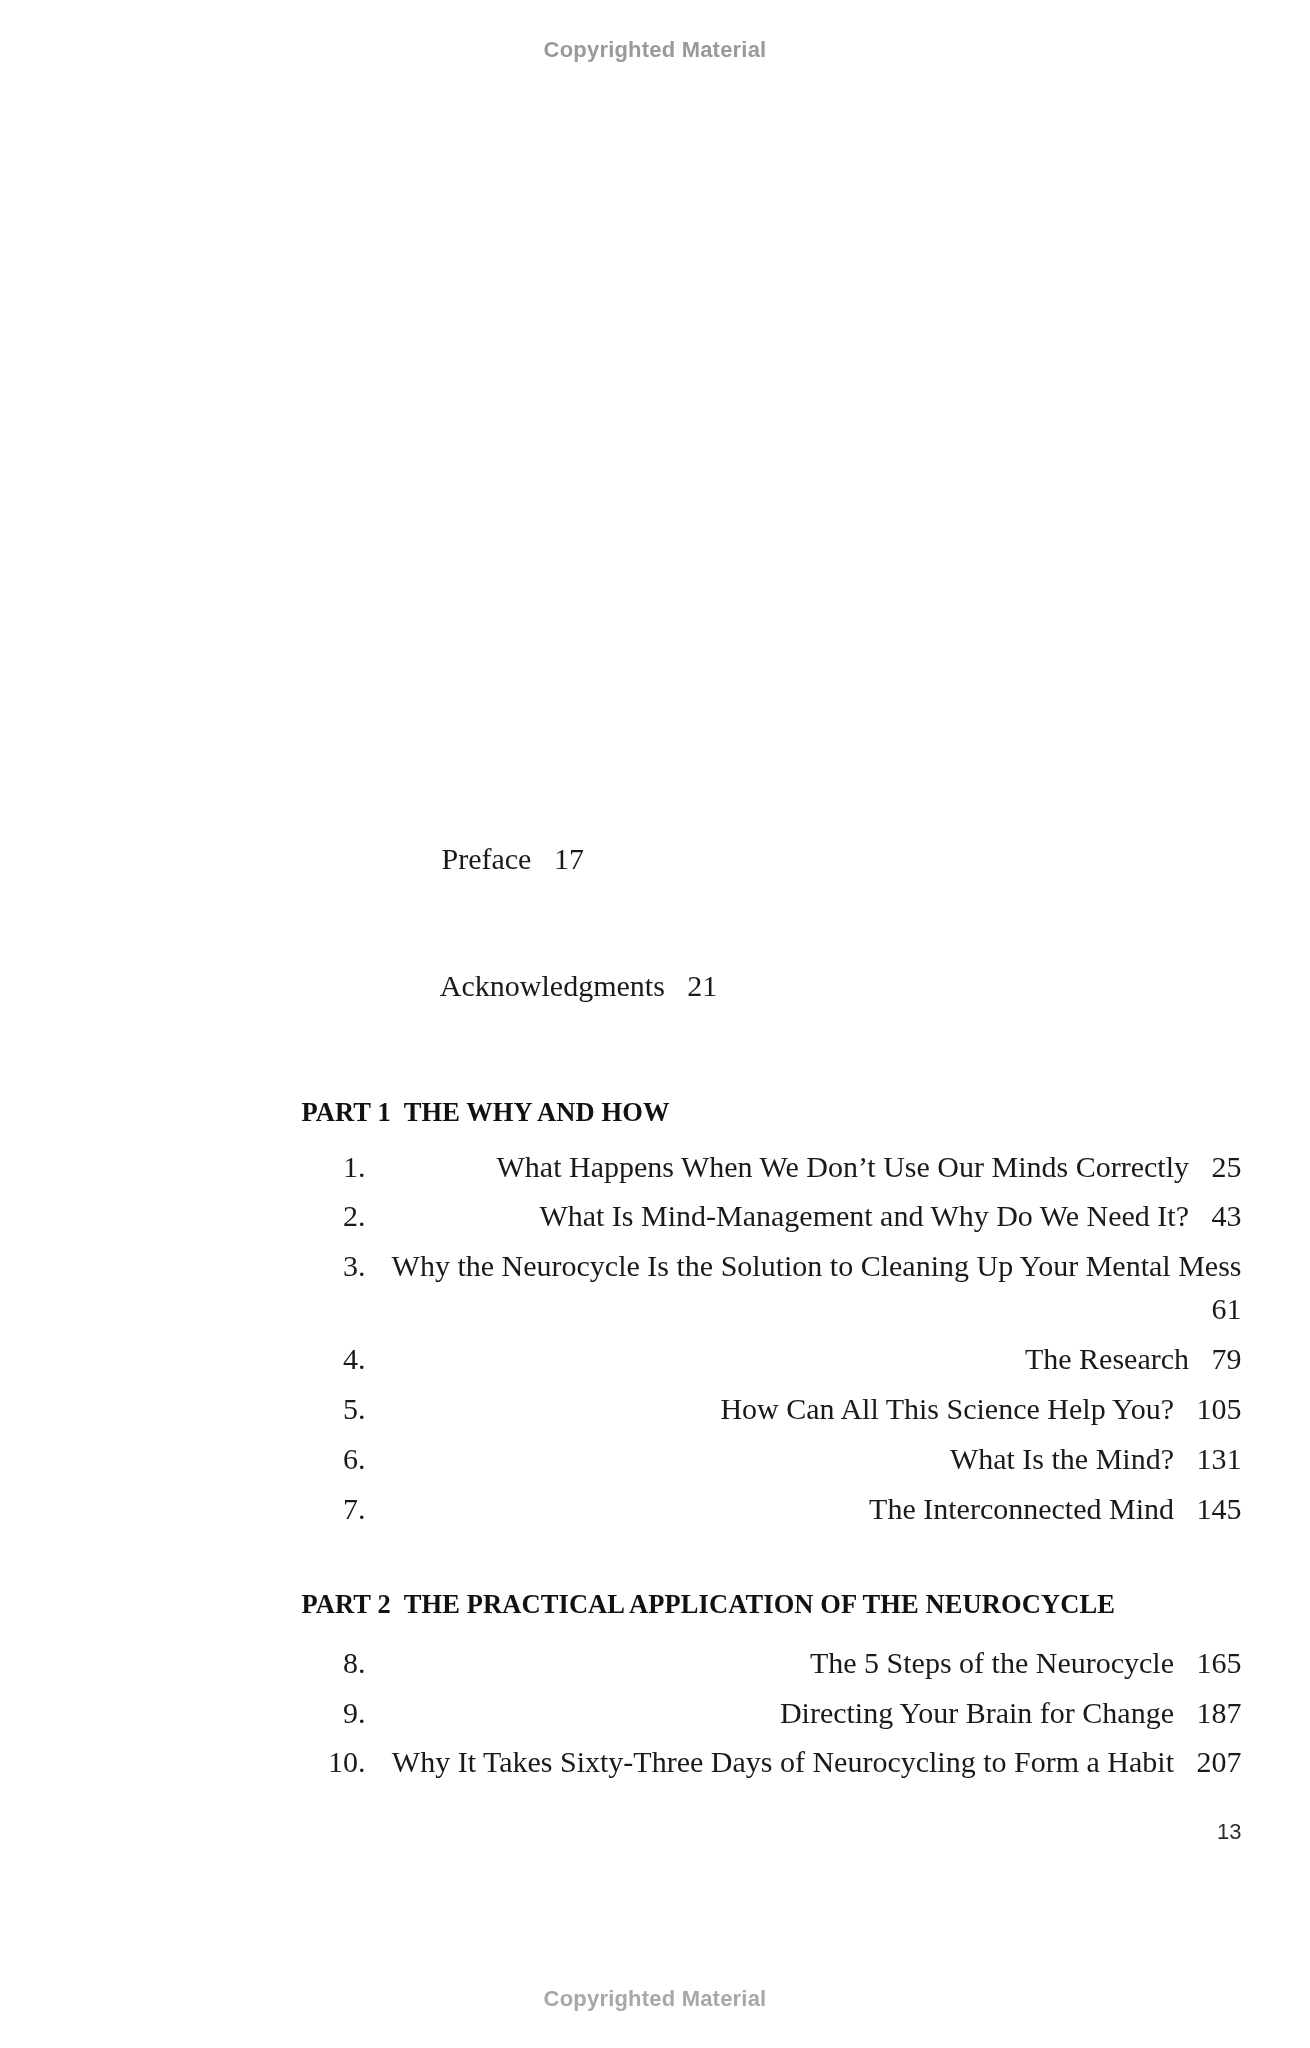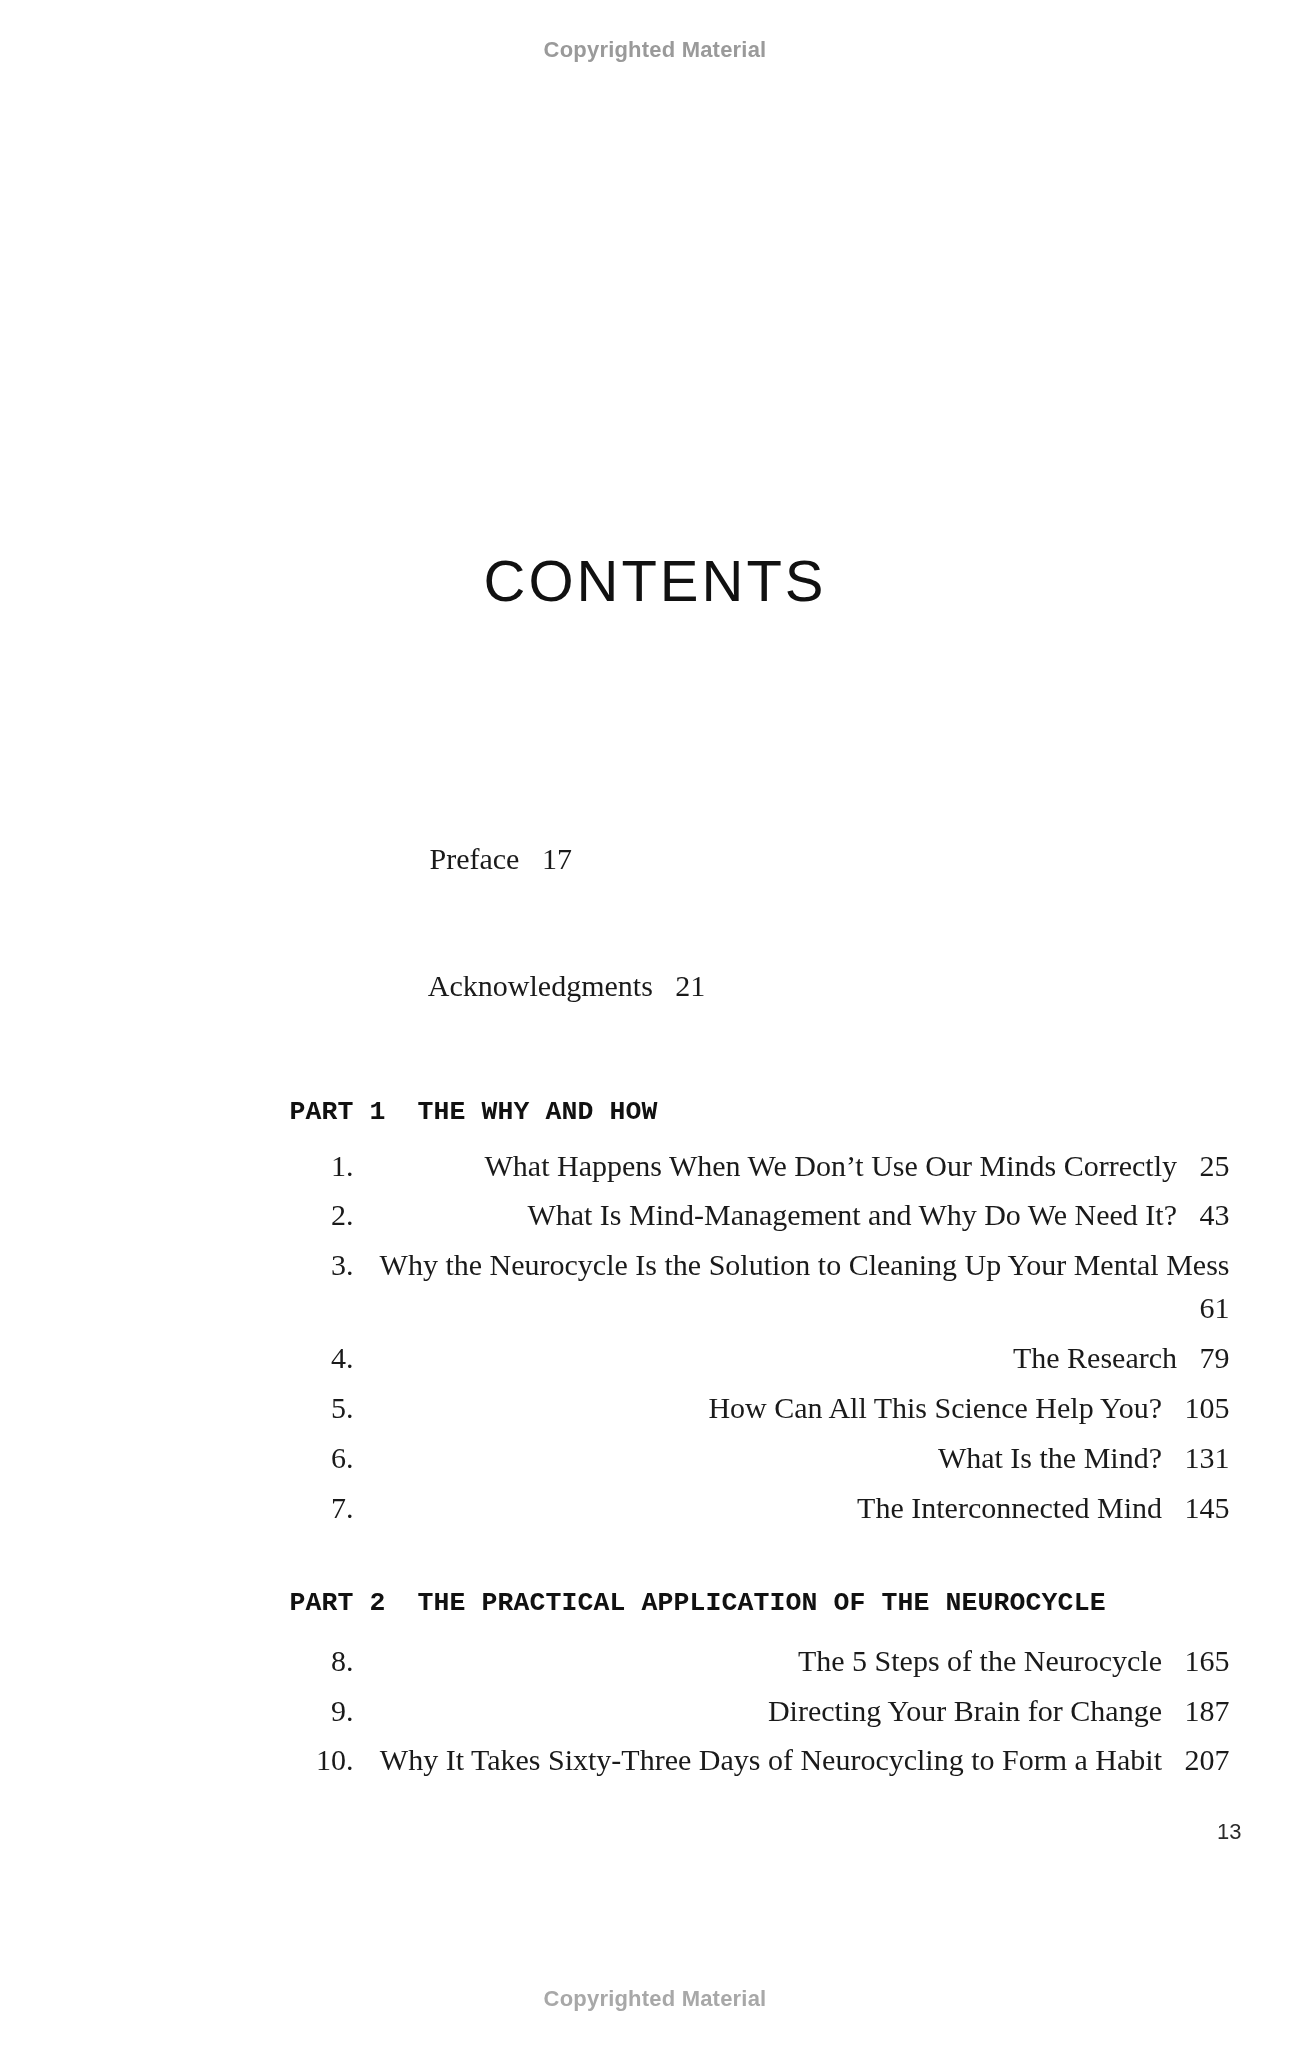--- a/index.html
+++ b/index.html
@@ -42,39 +42,39 @@
     font-size: 58px;
     font-weight: 300;
     letter-spacing: 3px;
     color: #111111;
   }
 
   
   .toc {
     position: absolute;
     top: 788px;
-    left: 228px;
+    left: 240px;
     width: 940px;
   }
 
   .frontmatter {
     margin-left: 80px;
     margin-bottom: 0;
   }
   .fm-row {
     font-size: 30px;
     color: #1a1a1a;
     line-height: 1.42;
     white-space: pre;
   }
   .fm-label { }
   .fm-page { }
 
   .part-heading {
-    font-family: Liberation Mono, monospace;
+    font-family: Liberation Serif, serif;
     font-size: 26.5px;
     font-weight: 700;
     color: #111111;
     letter-spacing: 0.1px;
     white-space: pre;
   }
   .part-1 { margin-top: 46px; margin-bottom: 18px; }
   .part-2 { margin-top: 58px; margin-bottom: 22px; }
 
   .chapter {
@@ -139,21 +139,20 @@
     z-index: 1;
   }
 </style>
 </head>
 <body>
 
 <div class="page">
 
   <div class="watermark-top">Copyrighted Material</div>
 
-  <div class="contents-title">CONTENTS</div>
 
   <div class="toc">
 
     <div class="frontmatter">
       <div class="fm-row">
         <span class="fm-label">Preface</span><span class="ch-gap">   </span><span class="fm-page">17</span>
       </div>
       <div class="fm-row">
         <span class="fm-label">Acknowledgments</span><span class="ch-gap">   </span><span class="fm-page">21</span>
       </div>

